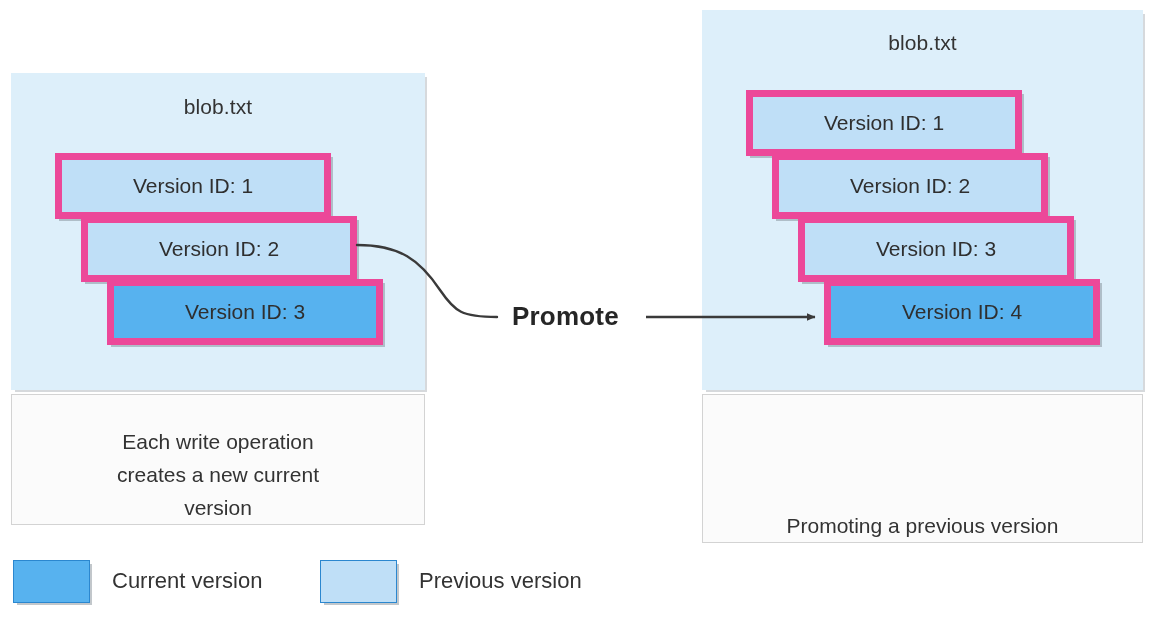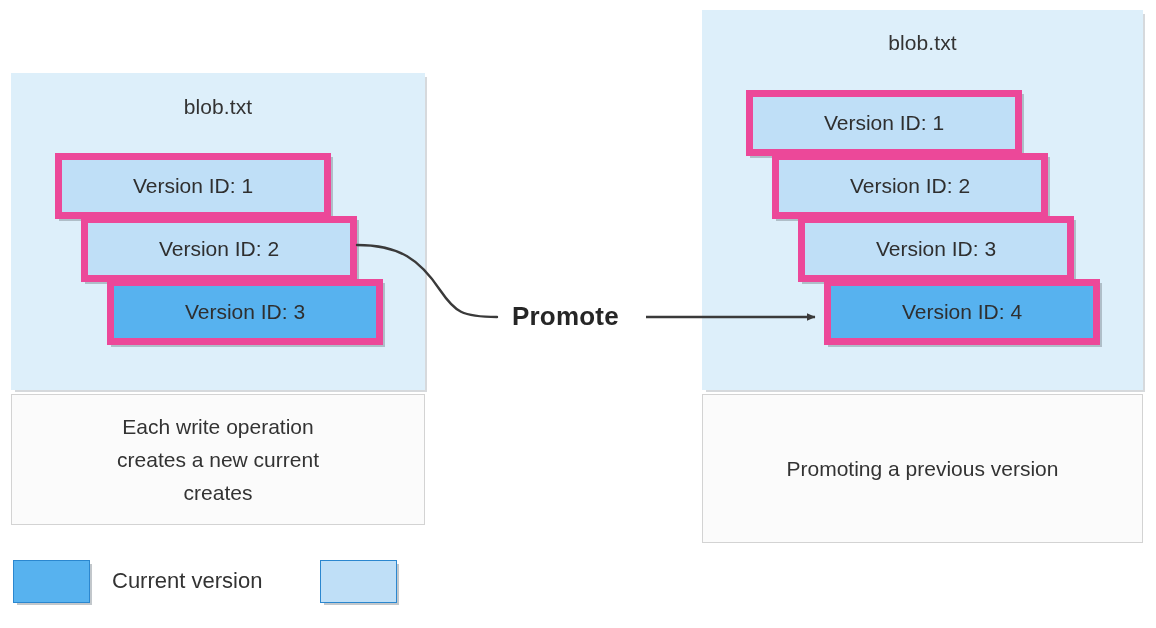--- a/index.html
+++ b/index.html
@@ -62,21 +62,21 @@
   .card.previous { background: #bfdff7; }
   .card.current  { background: #57b2ef; }
 
   
   .caption-box {
     position: absolute;
     box-sizing: border-box;
     background: #fbfbfb;
     border: 1px solid #d3d3d3;
     display: flex;
-    align-items: center;
+    align-items: flex-end;
     justify-content: center;
     text-align: center;
     font-size: 21px;
     line-height: 33px;
     color: #333333;
     padding: 0 14px;
   }
   #caption-left  { left: 11px;  top: 394px; width: 414px; height: 131px; }
   #caption-right { left: 702px; top: 394px; width: 441px; height: 149px; }
   .caption-box span { display: block; }
@@ -183,33 +183,34 @@
 
     <path d="M 646,317 L 815,317" fill="none" stroke="#3a3a3a" stroke-width="2.4" marker-end="url(#arrowhead)"></path>
   </svg>
 
   <div class="promote-label">Promote</div>
 
   <div class="caption-box" id="caption-left">
     <div>
       <span>Each write operation</span>
       <span>creates a new current</span>
-      <span>creates</span>
+      <span>version</span>
     </div>
   </div>
 
   <div class="caption-box" id="caption-right">
     <div>
       <span>Promoting a previous version</span>
     </div>
   </div>
 
   <div id="legend">
     <div class="legend-item" id="legend-current">
       <div class="legend-swatch current"></div>
       <div class="legend-label">Current version</div>
     </div>
     <div class="legend-item" id="legend-previous">
       <div class="legend-swatch previous"></div>
+      <div class="legend-label">Previous version</div>
     </div>
   </div>
 
 </div>
 
 </body></html>

